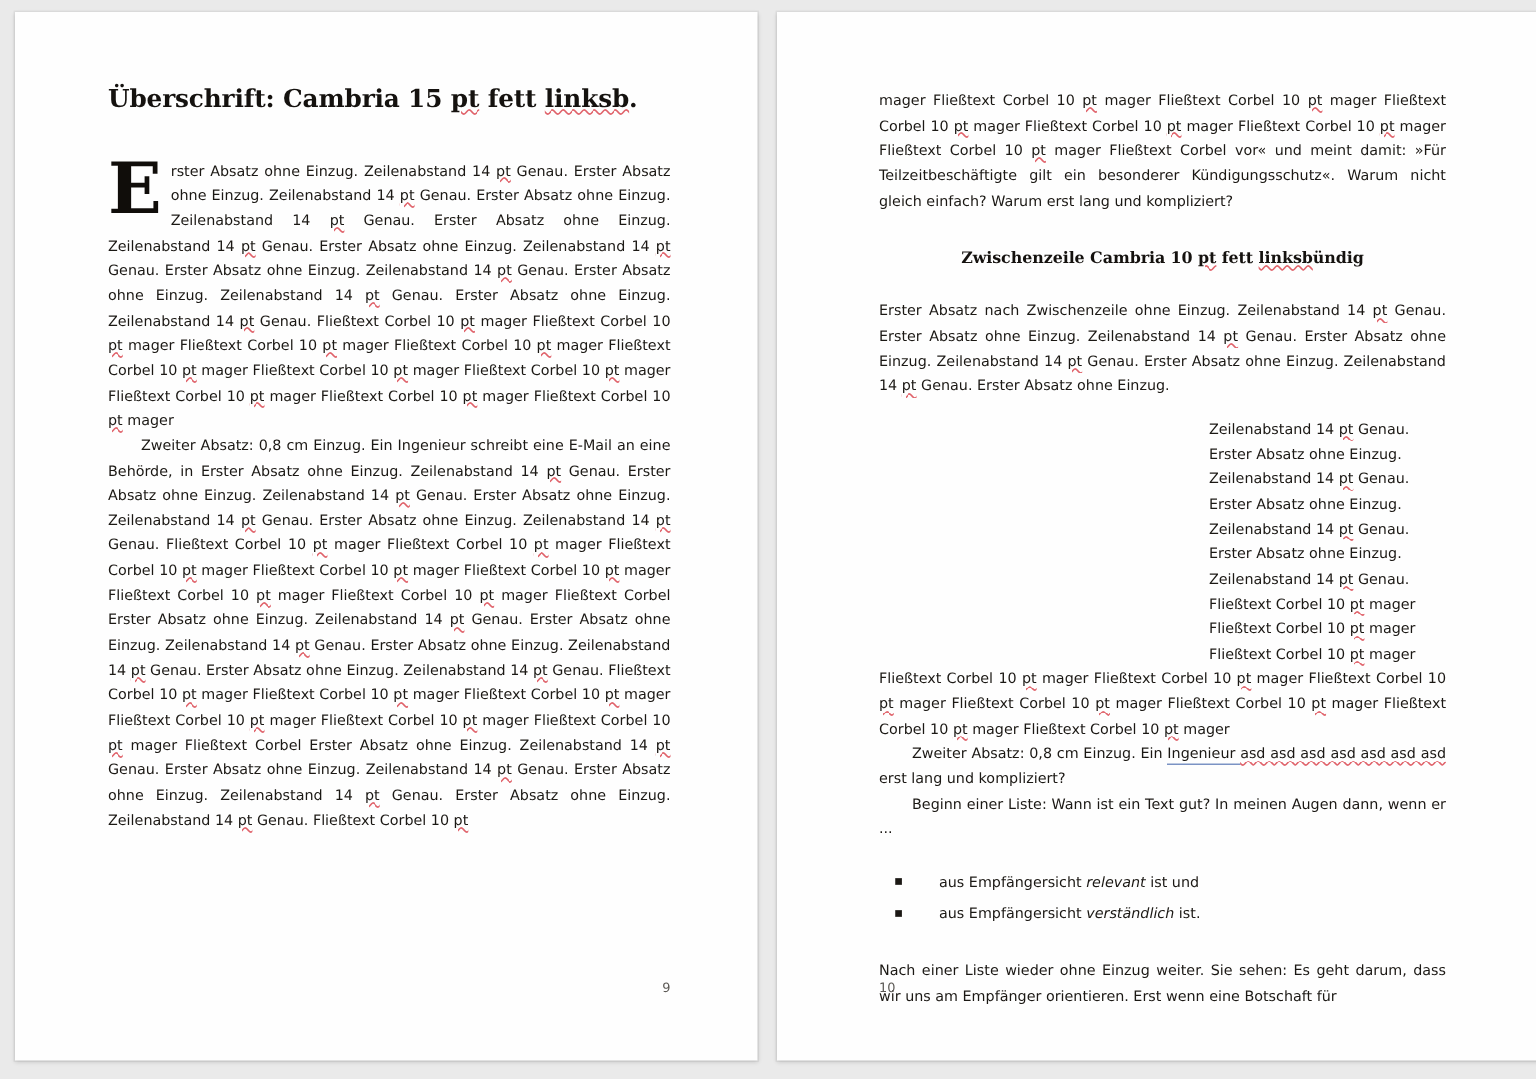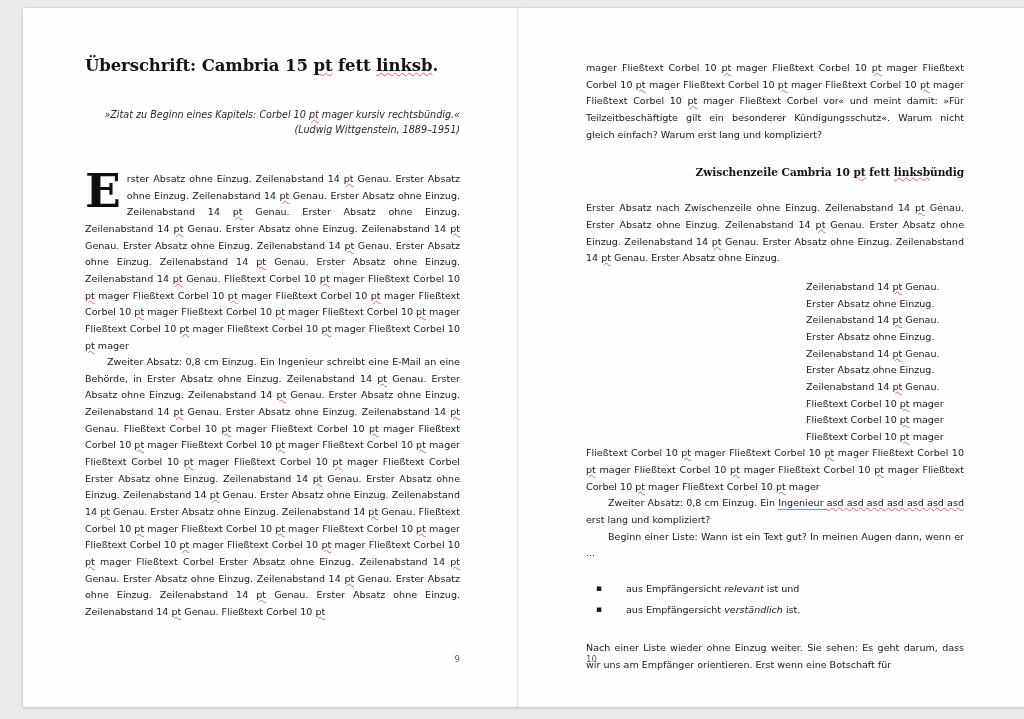--- a/index.html
+++ b/index.html
@@ -20,21 +20,21 @@
   }
 
   .page {
     position: absolute;
     top: 8px;
     background: #fefefe;
     box-shadow: 0 1px 3px rgba(0,0,0,0.16), 0 0 0 1px rgba(0,0,0,0.045);
     overflow: hidden;
   }
 
-  .page-left  { left: 10px;  width: 495px; height: 699px; margin-left: 13px; }
+  .page-left  { left: 10px;  width: 495px; height: 699px; }
   .page-right { left: 518px; width: 496px; height: 699px; padding-left: 24px; }
 
   .content-left {
     position: absolute;
     left: 62px;
     top: 48px;
     width: 375px;
   }
   .content-right {
     position: absolute;
@@ -88,21 +88,21 @@
     padding: 2px 6px 0 0;
     color: #100d0a;
   }
 
   .sub-heading {
     font-family: "DejaVu Serif", serif;
     font-weight: bold;
     font-size: 10.6px;
     color: #15120f;
     margin: 23px 0 22px 0;
-    text-align: right;
+    text-align: center;
     letter-spacing: -0.05px;
   }
 
   
   .sp {
     text-decoration: underline wavy #e0636b;
     text-decoration-thickness: 0.8px;
     text-underline-offset: 1.4px;
   }
   
@@ -178,24 +178,20 @@
 
 <div class="workspace">
 
   <div class="page page-left">
     <div class="content-left">
 
       <h1 class="doc-heading">
         <span>Überschrift: Cambria 15 <span class="sp">pt</span> fett <span class="sp">linksb</span>.</span>
       </h1>
 
-      <div class="quote-block">
-        <div>»Zitat zu Beginn eines Kapitels: Corbel 10 <span class="sp">pt</span> mager kursiv rechtsbündig.«</div>
-        <div>(Ludwig Wittgenstein, 1889–1951)</div>
-      </div>
 
       <p class="body-text dropcap-para">Erster Absatz ohne Einzug. Zeilenabstand 14 <span class="sp">pt</span> Genau. Erster Absatz ohne Einzug. Zeilenabstand 14 <span class="sp">pt</span> Genau. Erster Absatz ohne Einzug. Zeilenabstand 14 <span class="sp">pt</span> Genau. Erster Absatz ohne Einzug. Zeilenabstand 14 <span class="sp">pt</span> Genau. Erster Absatz ohne Einzug. Zeilenabstand 14 <span class="sp">pt</span> Genau. Erster Absatz ohne Einzug. Zeilenabstand 14 <span class="sp">pt</span> Genau. Erster Absatz ohne Einzug. Zeilenabstand 14 <span class="sp">pt</span> Genau. Erster Absatz ohne Einzug. Zeilenabstand 14 <span class="sp">pt</span> Genau. Fließtext Corbel 10 <span class="sp">pt</span> mager Fließtext Corbel 10 <span class="sp">pt</span> mager Fließtext Corbel 10 <span class="sp">pt</span> mager Fließtext Corbel 10 <span class="sp">pt</span> mager Fließtext Corbel 10 <span class="sp">pt</span> mager Fließtext Corbel 10 <span class="sp">pt</span> mager Fließtext Corbel 10 <span class="sp">pt</span> mager Fließtext Corbel 10 <span class="sp">pt</span> mager Fließtext Corbel 10 <span class="sp">pt</span> mager Fließtext Corbel 10 <span class="sp">pt</span> mager</p>
 
       <p class="body-text indent">Zweiter Absatz: 0,8 cm Einzug. Ein Ingenieur schreibt eine E-Mail an eine Behörde, in Erster Absatz ohne Einzug. Zeilenabstand 14 <span class="sp">pt</span> Genau. Erster Absatz ohne Einzug. Zeilenabstand 14 <span class="sp">pt</span> Genau. Erster Absatz ohne Einzug. Zeilenabstand 14 <span class="sp">pt</span> Genau. Erster Absatz ohne Einzug. Zeilenabstand 14 <span class="sp">pt</span> Genau. Fließtext Corbel 10 <span class="sp">pt</span> mager Fließtext Corbel 10 <span class="sp">pt</span> mager Fließtext Corbel 10 <span class="sp">pt</span> mager Fließtext Corbel 10 <span class="sp">pt</span> mager Fließtext Corbel 10 <span class="sp">pt</span> mager Fließtext Corbel 10 <span class="sp">pt</span> mager Fließtext Corbel 10 <span class="sp">pt</span> mager Fließtext Corbel Erster Absatz ohne Einzug. Zeilenabstand 14 <span class="sp">pt</span> Genau. Erster Absatz ohne Einzug. Zeilenabstand 14 <span class="sp">pt</span> Genau. Erster Absatz ohne Einzug. Zeilenabstand 14 <span class="sp">pt</span> Genau. Erster Absatz ohne Einzug. Zeilenabstand 14 <span class="sp">pt</span> Genau. Fließtext Corbel 10 <span class="sp">pt</span> mager Fließtext Corbel 10 <span class="sp">pt</span> mager Fließtext Corbel 10 <span class="sp">pt</span> mager Fließtext Corbel 10 <span class="sp">pt</span> mager Fließtext Corbel 10 <span class="sp">pt</span> mager Fließtext Corbel 10 <span class="sp">pt</span> mager Fließtext Corbel Erster Absatz ohne Einzug. Zeilenabstand 14 <span class="sp">pt</span> Genau. Erster Absatz ohne Einzug. Zeilenabstand 14 <span class="sp">pt</span> Genau. Erster Absatz ohne Einzug. Zeilenabstand 14 <span class="sp">pt</span> Genau. Erster Absatz ohne Einzug. Zeilenabstand 14 <span class="sp">pt</span> Genau. Fließtext Corbel 10 <span class="sp">pt</span></p>
 
     </div>
     <div class="page-number pn-left">9</div>
   </div>
 
   <div class="page page-right">

